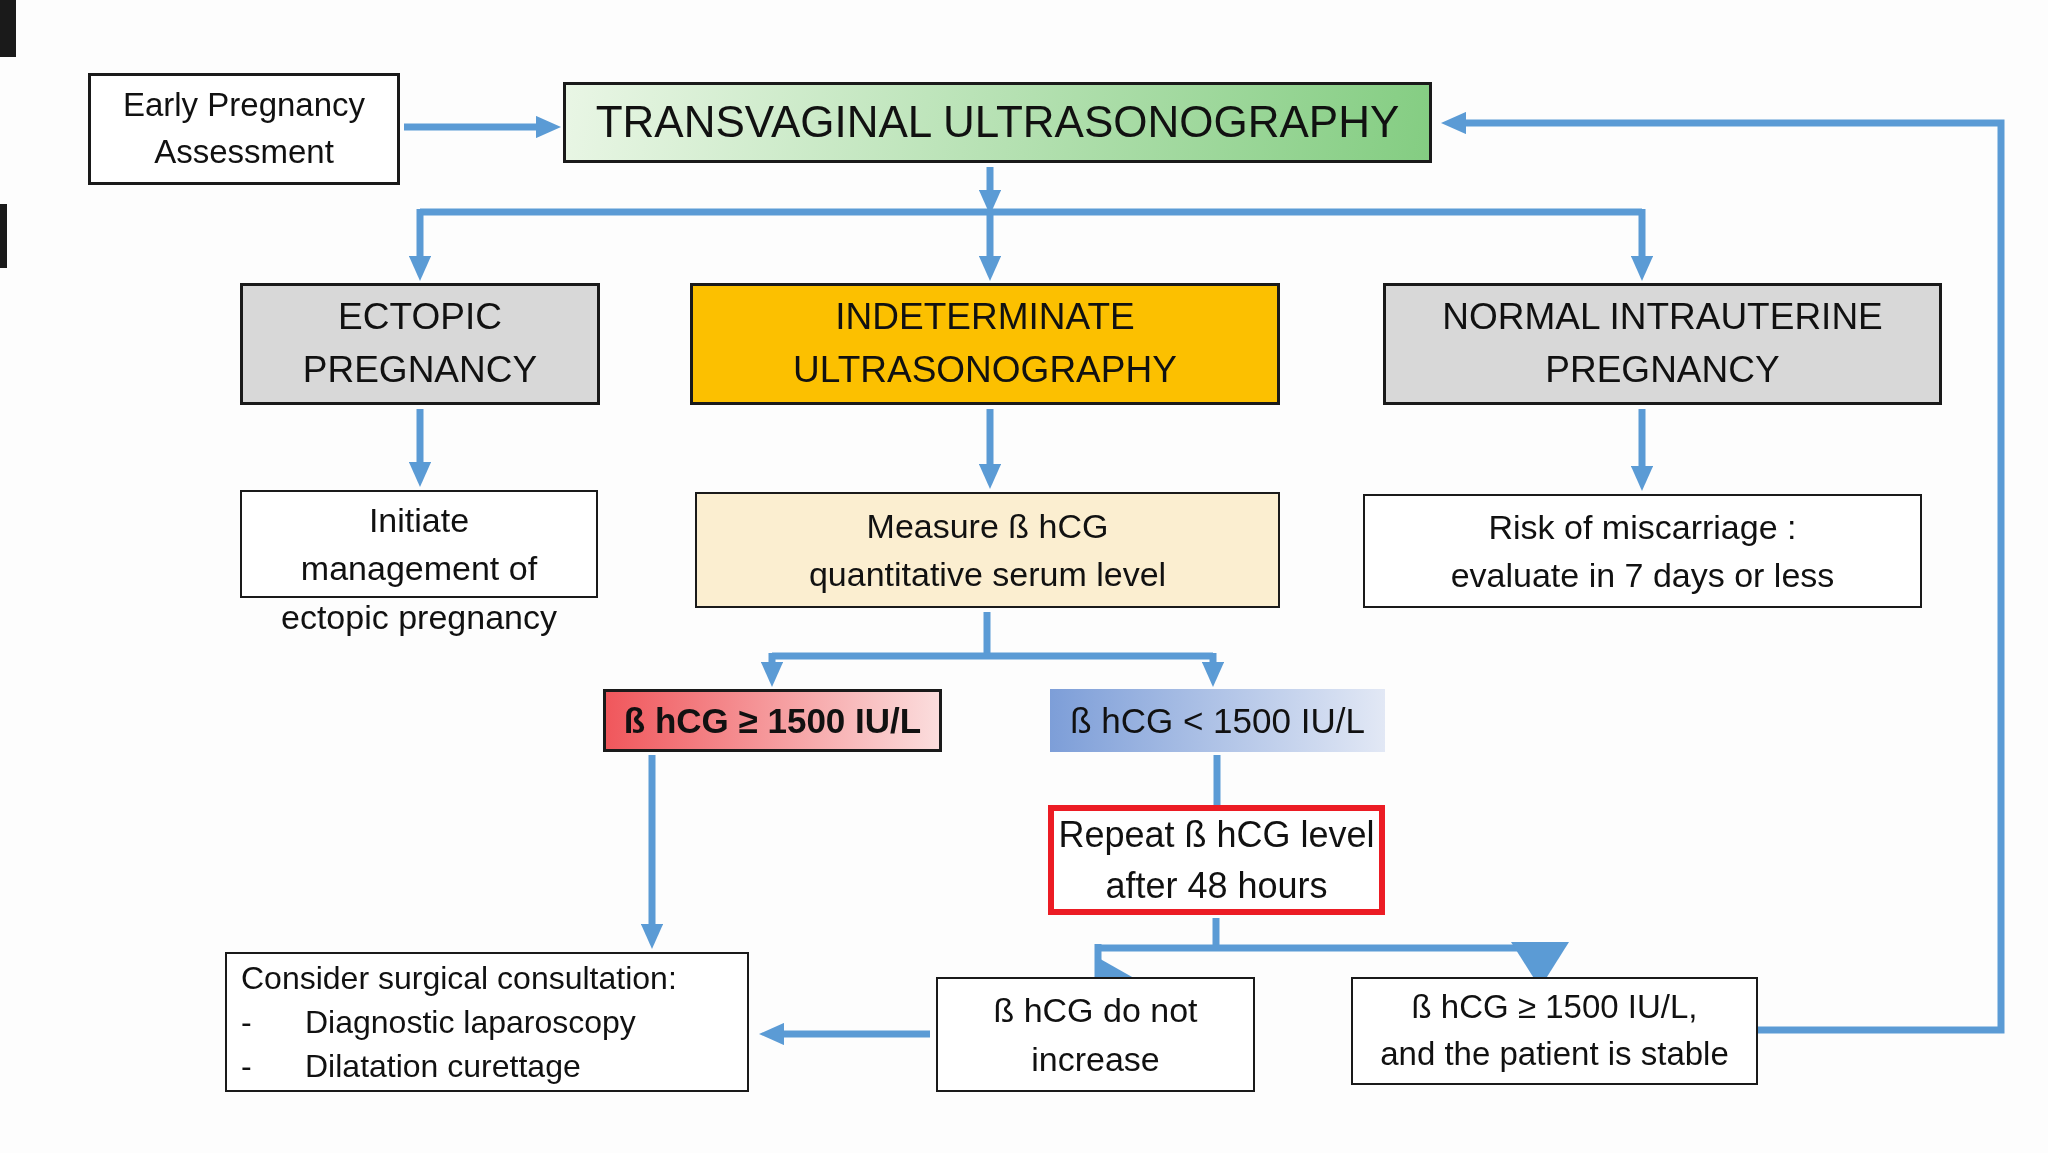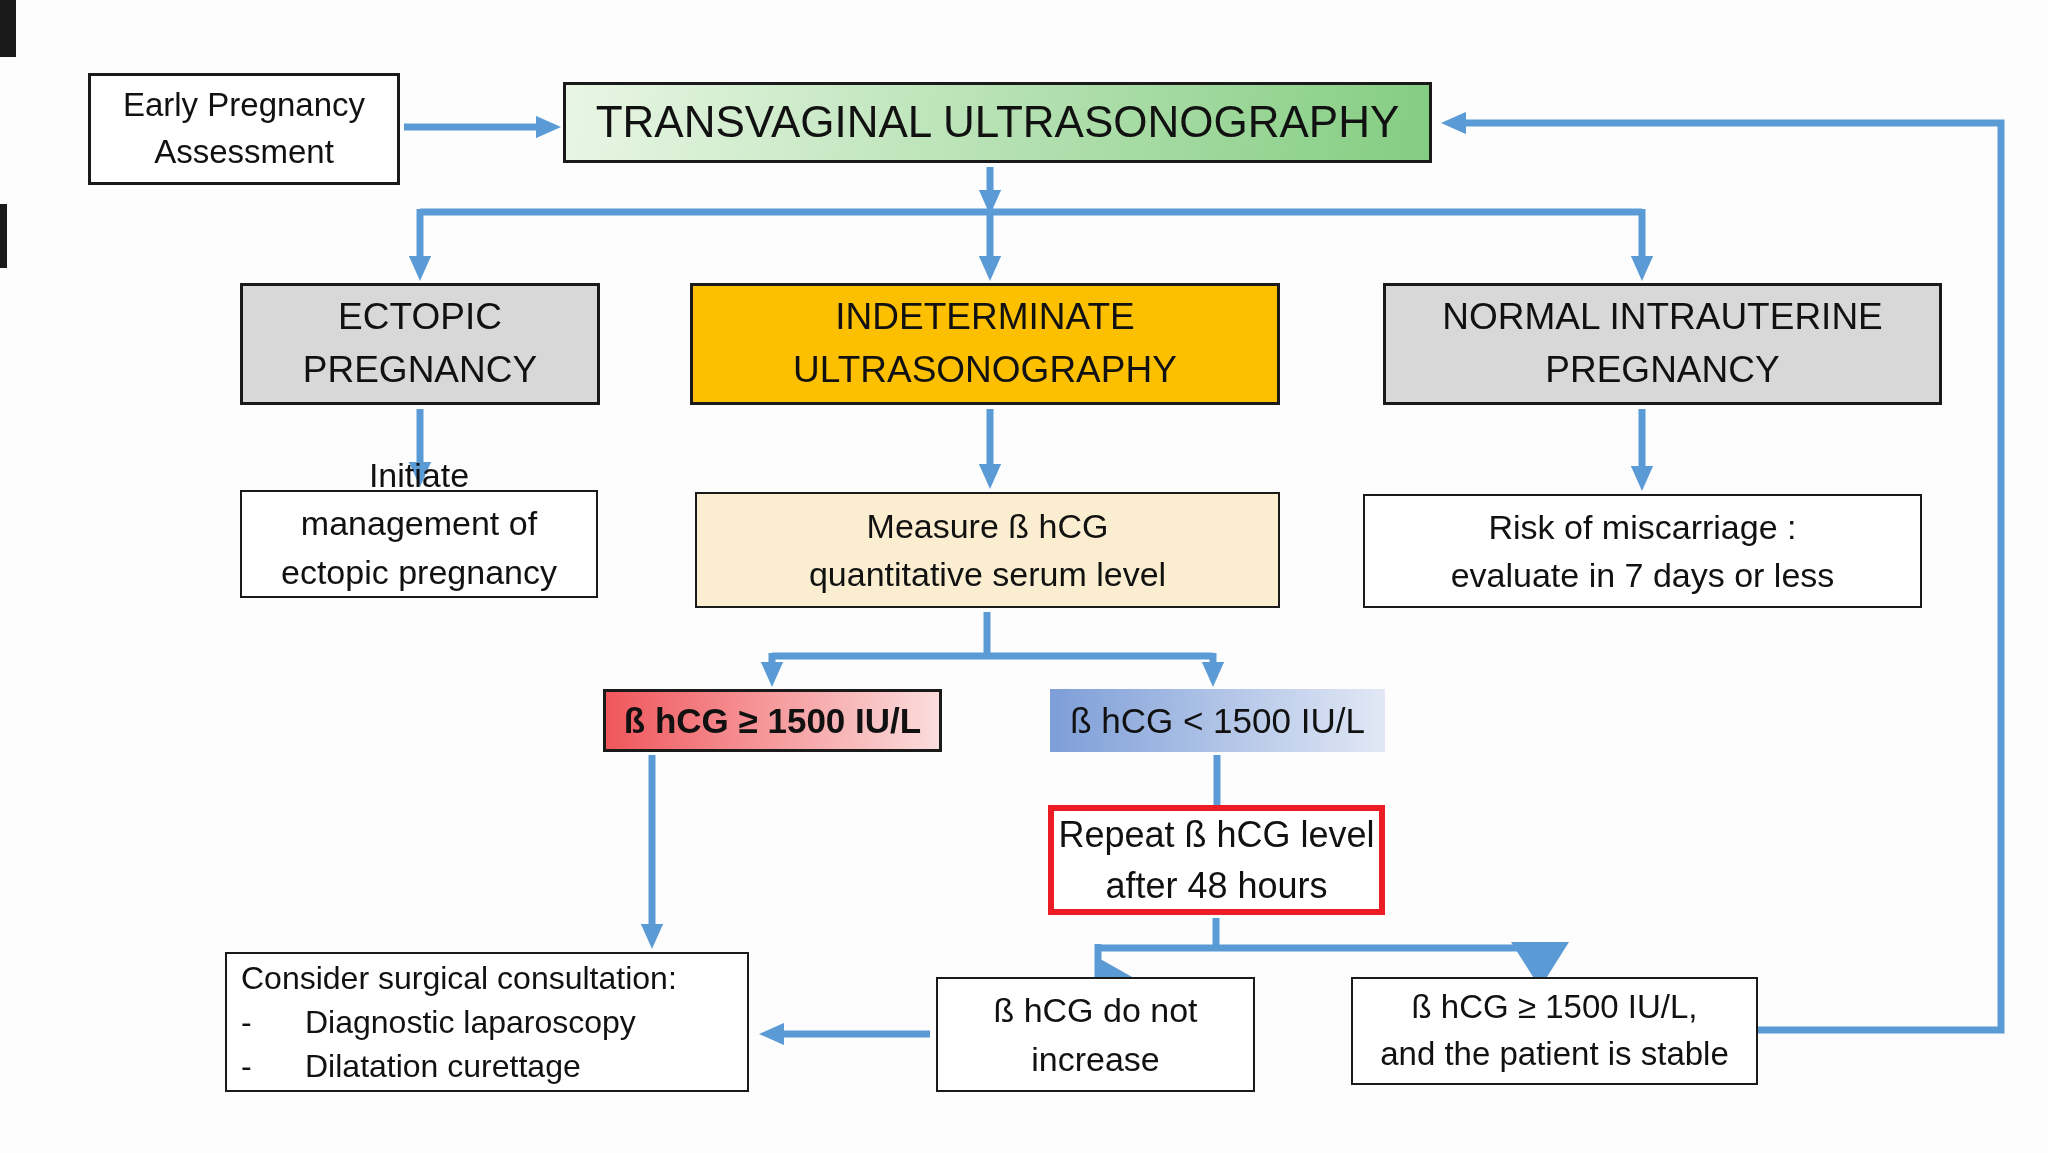--- a/index.html
+++ b/index.html
@@ -14,21 +14,21 @@
   }
   .node .ln{display:block;white-space:nowrap;}
 
   .n-early{left:88px;top:73px;width:312px;height:112px;font-size:33px;}
   .n-tvus{left:563px;top:82px;width:869px;height:81px;font-size:44px;
     background:linear-gradient(100deg,var(--green-grad-start,#e9f6e5) 0%,var(--green-grad-end,#84cd82) 100%);}
   .n-ectopic{left:240px;top:283px;width:360px;height:122px;font-size:37px;background:var(--gray-fill,#d8d8d8);}
   .n-indet{left:690px;top:283px;width:590px;height:122px;font-size:37px;background:var(--amber-fill,#fcc000);}
   .n-normal{left:1363px;top:283px;width:559px;height:122px;font-size:37px;background:var(--gray-fill,#d8d8d8);margin-left:20px;}
   .n-initiate{left:240px;top:490px;width:358px;height:108px;font-size:34px;border-width:2.5px;
-    justify-content:flex-end;padding-top:4px;overflow:visible;}
+    justify-content:flex-start;padding-top:4px;overflow:visible;}
   .n-measure{left:695px;top:492px;width:585px;height:116px;font-size:34px;border-width:2.5px;
     background:var(--cream-fill,#fbeed0);}
   .n-risk{left:1363px;top:494px;width:559px;height:114px;font-size:34px;border-width:2.5px;}
   .n-hcg-high{left:603px;top:689px;width:339px;height:63px;font-size:35px;
     background:linear-gradient(to right,var(--red-grad-start,#f0575c),var(--red-grad-end,#fbdddd));font-weight:bold;}
   .n-hcg-low{left:1050px;top:689px;width:335px;height:63px;font-size:35px;border:none;
     background:linear-gradient(to right,var(--blue-grad-start,#7d9ed8),var(--blue-grad-end,#e2e8f5));}
   .n-repeat{left:1048px;top:805px;width:337px;height:110px;font-size:36px;
     border:6px solid var(--repeat-border,#ec1c24);}
   .n-consider{left:225px;top:952px;width:524px;height:140px;font-size:32px;border-width:2.5px;

